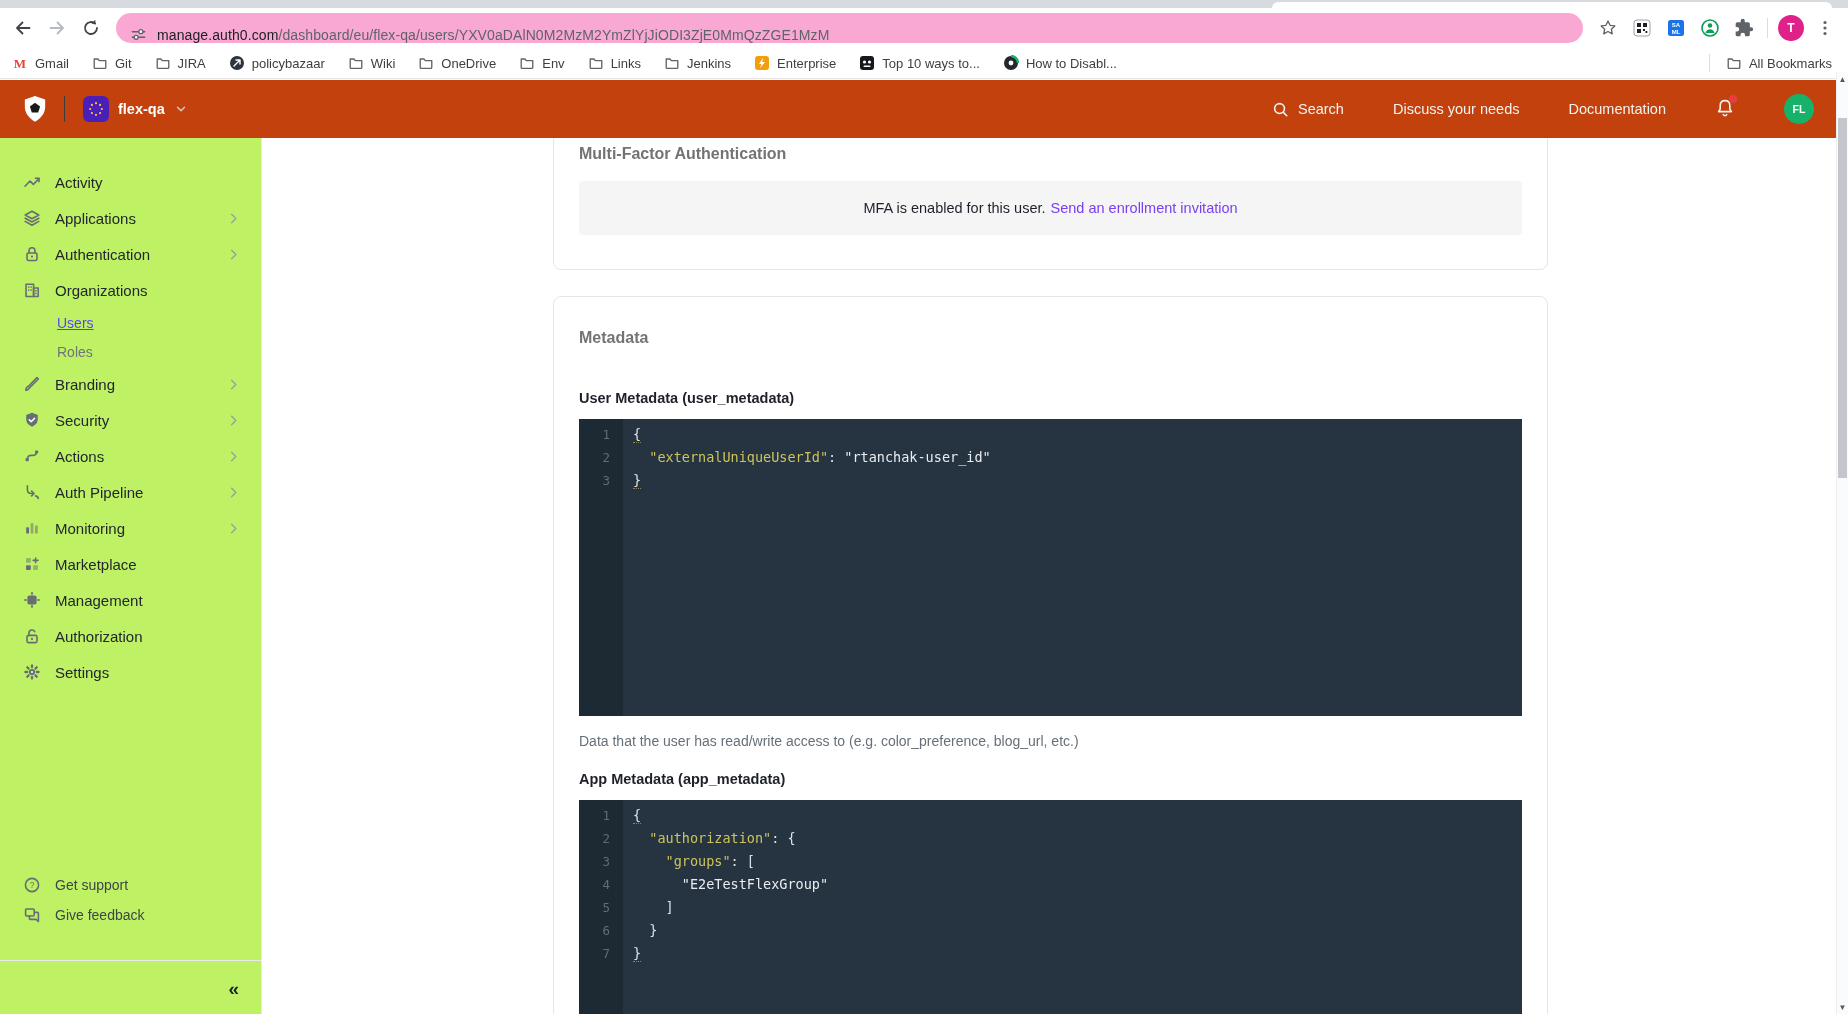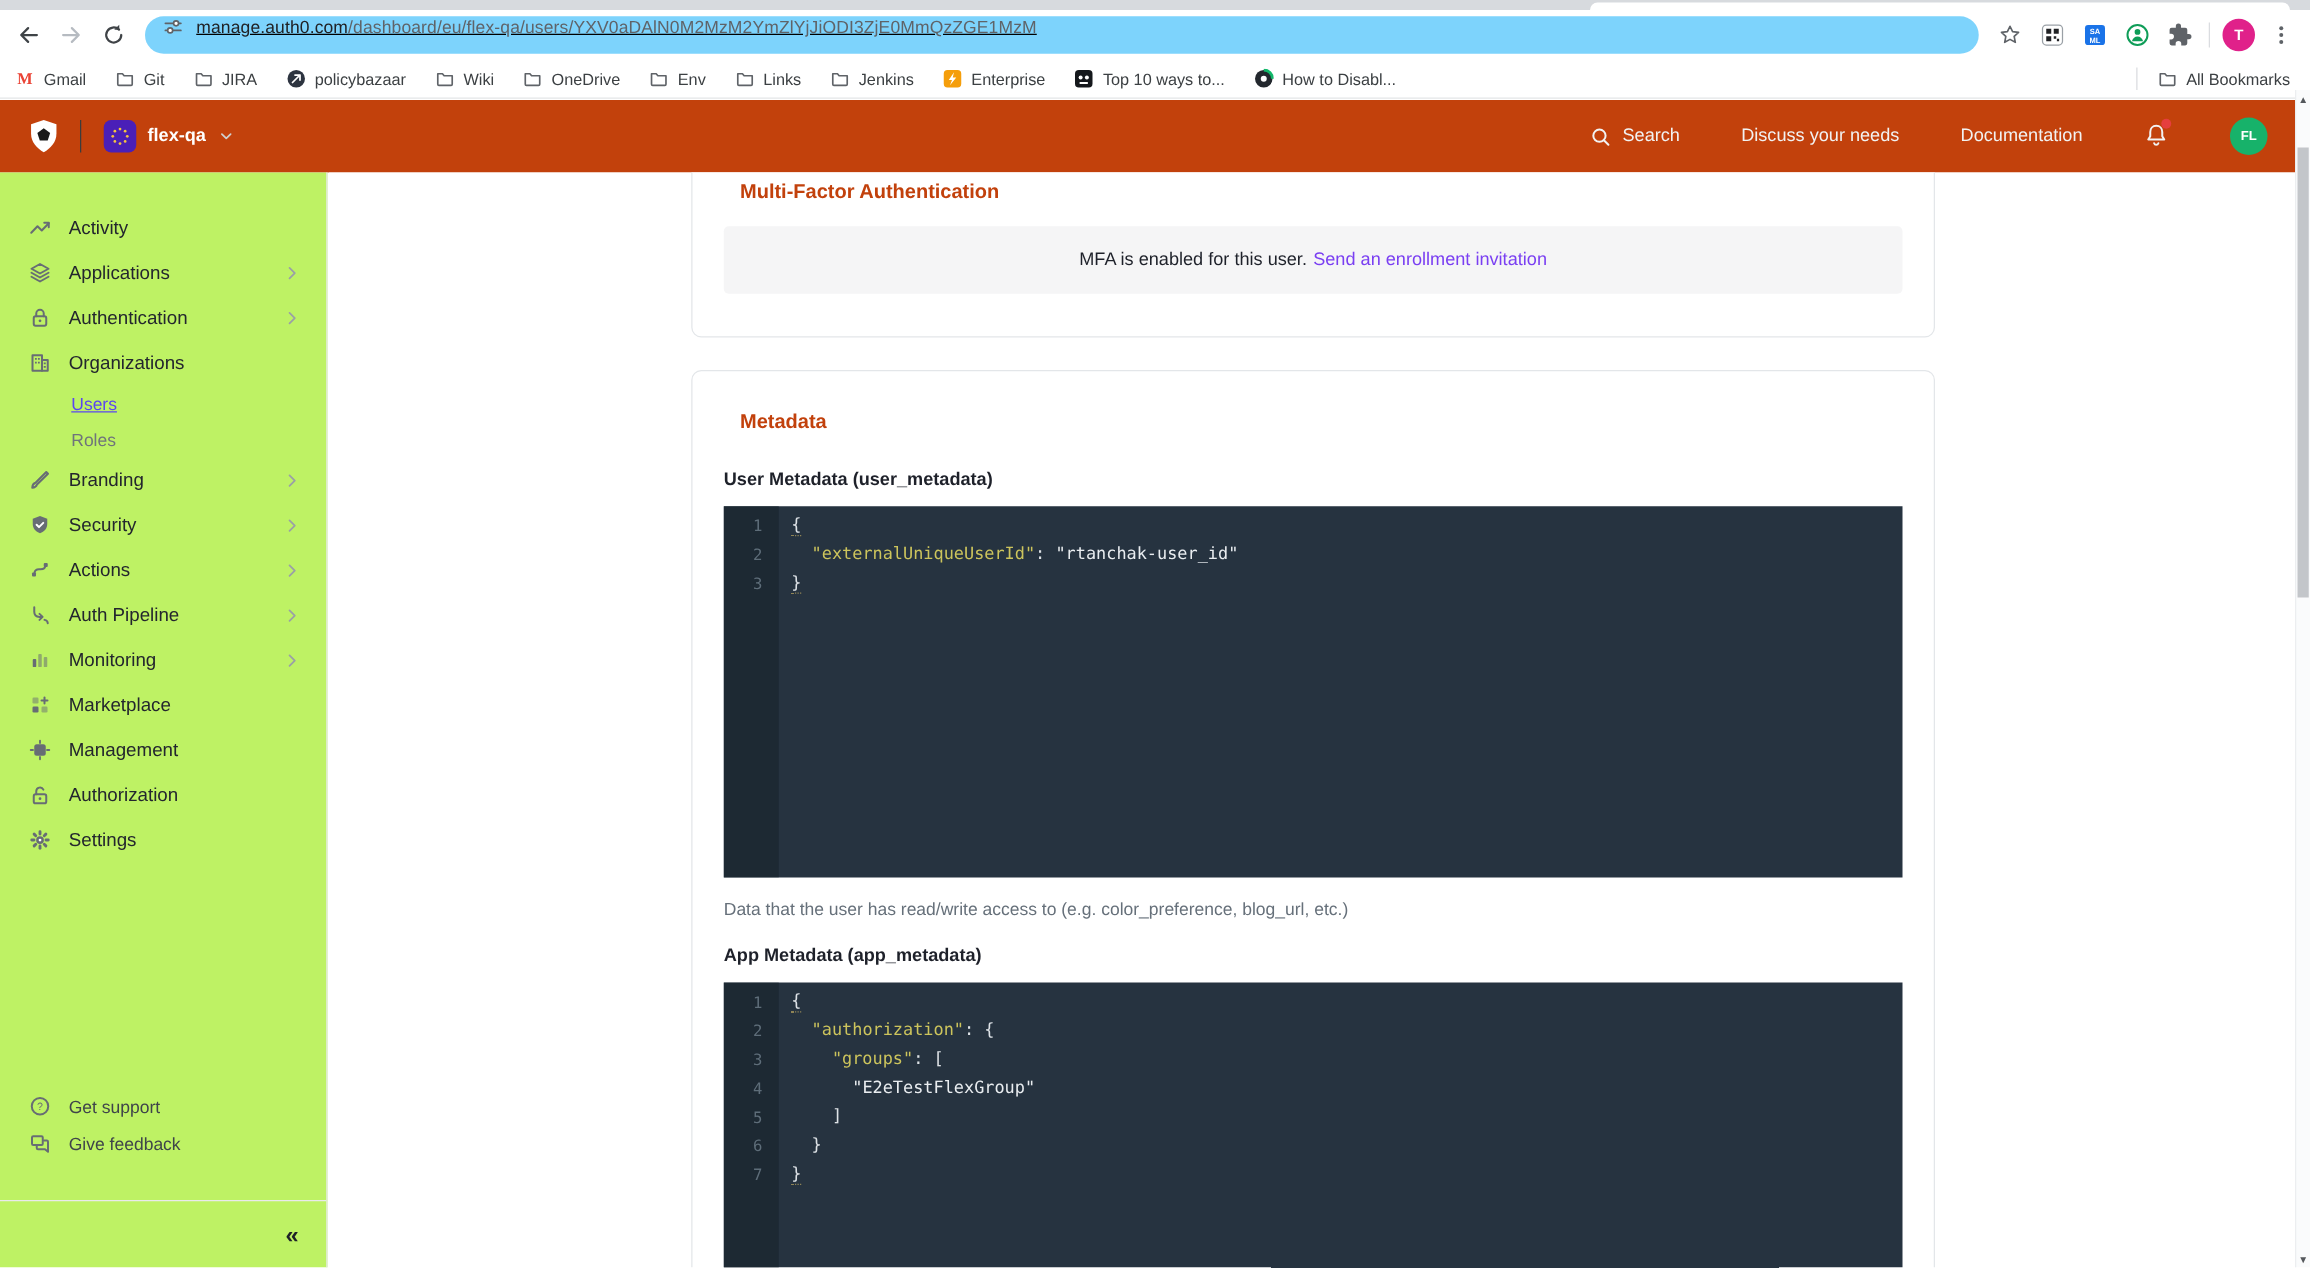--- a/index.html
+++ b/index.html
@@ -5,22 +5,22 @@
   html,body{margin:0;padding:0;}
   body{width:1848px;height:1014px;position:relative;overflow:hidden;background:#fff;
        font-family:"Liberation Sans",sans-serif;-webkit-font-smoothing:antialiased;}
   svg{display:block;}
   
   .chrome{position:absolute;top:0;left:0;width:1848px;height:80px;background:#fff;}
   .tabstrip{height:8px;background:#d7dade;position:relative;}
   .tab-remnant{position:absolute;left:1272px;width:560px;top:2px;bottom:0;background:#fff;border-radius:9px 9px 0 0;}
   .toolbar{height:40px;display:flex;align-items:center;padding:0 6px;}
   .tbtn{width:34px;height:34px;border-radius:50%;display:flex;align-items:center;justify-content:center;flex:0 0 auto;}
-  .omnibox{flex:1;height:30px;background:#7dd3fc;border-radius:15px;display:flex;align-items:flex-start;
-           padding:0 14px;margin:0 8px;overflow:hidden;white-space:nowrap;text-decoration:underline;}
+  .omnibox{flex:1;height:30px;background:#f9a8d4;border-radius:15px;display:flex;align-items:flex-end;
+           padding:0 14px;margin:0 8px;overflow:hidden;white-space:nowrap;}
   .url{font-size:14px;color:#5f6368;margin-left:10px;letter-spacing:.1px;}
   .url b{color:#202124;font-weight:normal;}
   .ext-sep{width:1px;height:20px;background:#dadce0;margin:0 6px;flex:0 0 auto;}
   .avatar-t{width:26px;height:26px;border-radius:50%;background:#e0218a;color:#fff;font-size:12px;font-weight:bold;
             display:flex;align-items:center;justify-content:center;flex:0 0 auto;margin:0 4px;}
   .bookmarks{height:30px;display:flex;align-items:center;padding:0 12px;font-size:13px;color:#3c4043;
              border-bottom:1px solid #e4e6e8;}
   .bm{display:flex;align-items:center;gap:7px;margin-right:23px;white-space:nowrap;}
   .bm-spacer{flex:1;}
   .bm-div{width:1px;height:18px;background:#dadce0;margin-right:16px;}
@@ -49,30 +49,30 @@
   .sb-item.sub{height:29px;padding-left:57px;font-size:14px;color:#6f747b;}
   .sb-item.sub.active{color:#5b45f2;text-decoration:underline;}
   .sb-footer{position:absolute;left:0;right:0;top:732px;}
   .sb-footer .sb-item{height:30px;font-size:14px;color:#3f444a;}
   .sb-footer-div{height:1px;background:#e9eaec;margin-top:15px;}
   .collapse-btn{position:absolute;right:22px;top:840px;font-size:19px;font-weight:bold;color:#1e2128;cursor:pointer;}
   
   .content{position:absolute;left:263px;top:138px;width:1573px;bottom:0;background:#fff;overflow:hidden;}
   .card{position:absolute;left:290px;width:995px;background:#fff;border:1px solid #e3e6e9;border-radius:8px;
         box-sizing:border-box;padding:0 25px;}
-  .card-title{font-size:16px;font-weight:bold;color:#c2410c;margin-left:13px;}
+  .card-title{font-size:16px;font-weight:bold;color:#737373;}
   #mfa-card{top:-46px;height:178px;}
   #mfa-card .card-title{margin-top:52px;}
   .mfa-box{margin-top:18px;height:54px;background:#f5f5f6;border-radius:4px;display:flex;align-items:center;
            justify-content:center;font-size:14.5px;color:#1e212a;}
   .mfa-link{color:#7a3ff2;margin-left:5px;cursor:pointer;}
   #meta-card{top:158px;height:780px;}
   #meta-card .card-title{margin-top:32px;}
   .field-label{font-size:14.5px;font-weight:bold;color:#1e212a;}
-  .lbl-user{margin-top:29px;}
+  .lbl-user{margin-top:43px;}
   .lbl-app{margin-top:22px;}
   .hint{margin-top:17px;font-size:14px;color:#66707a;}
   
   .editor{position:relative;margin-top:13px;background:#263340;overflow:hidden;
           font-family:"DejaVu Sans Mono",monospace;font-size:13.5px;}
   #editor-user{height:297px;}
   #editor-app{height:340px;}
   .gutter-bg{position:absolute;left:0;top:0;bottom:0;width:44px;background:#1d2933;}
   .cm-lines{position:relative;padding-top:4px;}
   .cm-line{display:flex;height:23px;line-height:23px;}

